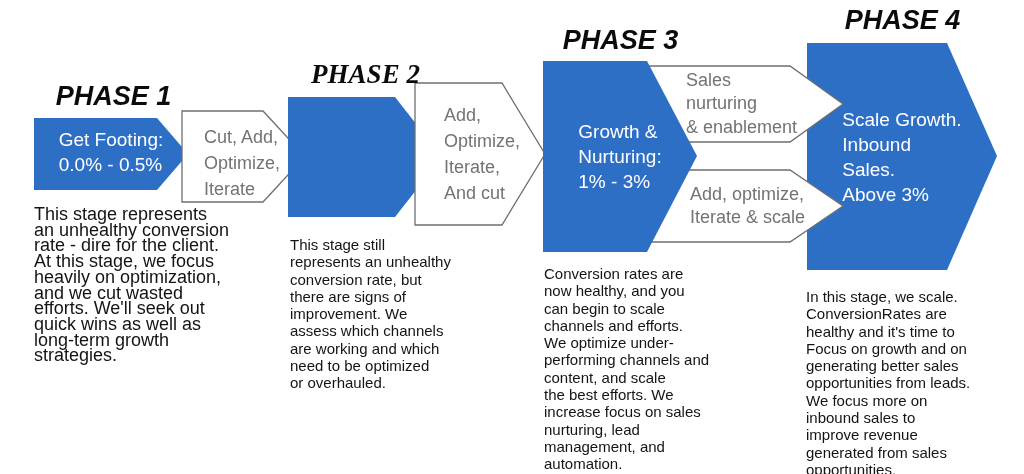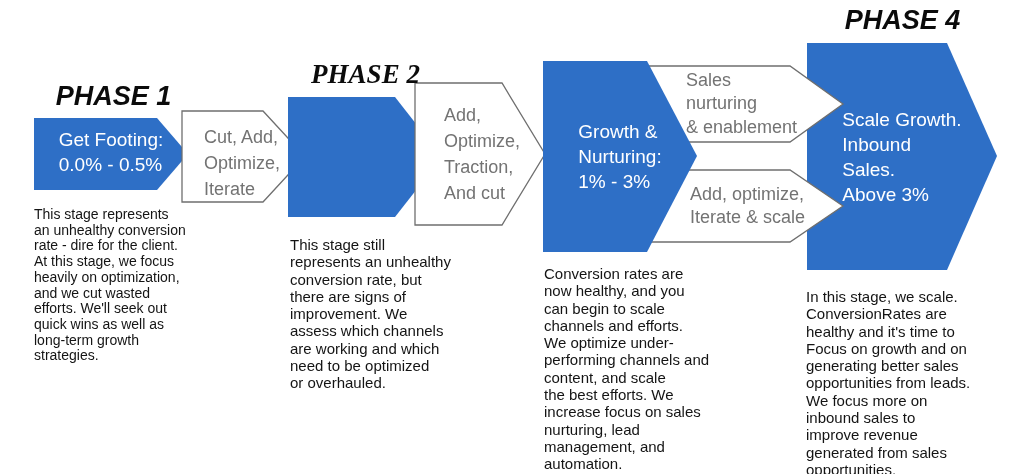--- a/index.html
+++ b/index.html
@@ -20,21 +20,21 @@
   .conn{
     position:absolute;display:flex;align-items:center;
     color:#737373;font-size:18px;line-height:26px;box-sizing:border-box;
   }
   .conn.small{line-height:23.5px;}
   .conn>div{white-space:pre-line;text-align:left;}
   .desc{
     position:absolute;white-space:pre-line;color:#141414;
     font-size:15px;line-height:17.3px;
   }
-  .desc.first{font-size:14px;line-height:15.7px;}
+  .desc.first{font-size:18px;line-height:15.7px;}
 </style>
 </head>
 <body>
 
 <div class="canvas">
 
   <svg class="shapes" width="1024" height="474" viewBox="0 0 1024 474">
 
     <polygon points="34,118 157,118 188,154 157,190 34,190" fill="#2e6fc6"></polygon>
 
@@ -48,20 +48,21 @@
 
     <polygon points="640,66 790,66 843,104 790,142 640,142" fill="#ffffff" stroke-width="1.3" stroke="#6f6f6f"></polygon>
 
     <polygon points="640,170 790,170 843,206 790,242 640,242" fill="#ffffff" stroke-width="1.3" stroke="#6f6f6f"></polygon>
 
     <polygon points="543,61 647,61 697,156 647,252 543,252" fill="#2e6fc6"></polygon>
   </svg>
 
   <div class="title" style="left:41px;top:81px;width:145px;">PHASE 1</div>
   <div class="title" style="left:293px;top:59px;width:145px;font-family:Liberation Serif, serif;">PHASE 2</div>
+  <div class="title" style="left:548px;top:25px;width:145px;">PHASE 3</div>
   <div class="title" style="left:830px;top:5px;width:145px;">PHASE 4</div>
 
   <div class="bluelabel" style="left:34px;top:118px;width:154px;height:68px;">
     <div>Get Footing:
 0.0% - 0.5%</div>
   </div>
   <div class="bluelabel" style="left:543px;top:61px;width:154px;height:191px;">
     <div>Growth &amp;
 Nurturing:
 1% - 3%</div>
@@ -74,21 +75,21 @@
   </div>
 
   <div class="conn" style="left:182px;top:111px;width:112px;height:91px;padding-left:22px;align-items:flex-end;">
     <div>Cut, Add,
 Optimize,
 Iterate</div>
   </div>
   <div class="conn" style="left:415px;top:83px;width:112px;height:142px;padding-left:29px;">
     <div>Add,
 Optimize,
-Traction,
+Iterate,
 And cut</div>
   </div>
   <div class="conn small" style="left:655px;top:66px;width:152px;height:76px;padding-left:31px;">
     <div>Sales nurturing
 &amp; enablement</div>
   </div>
   <div class="conn small" style="left:655px;top:170px;width:152px;height:72px;padding-left:35px;">
     <div>Add, optimize,
 Iterate &amp; scale</div>
   </div>

